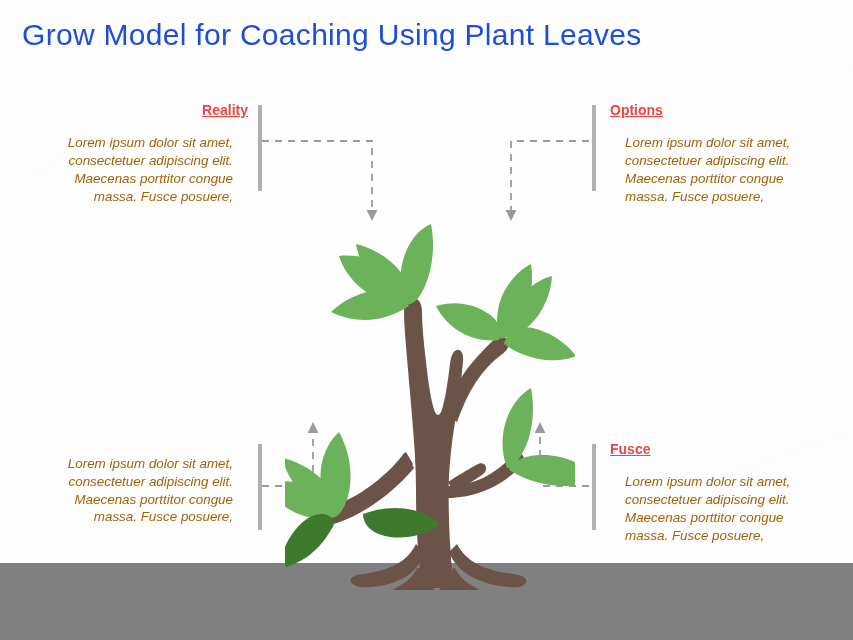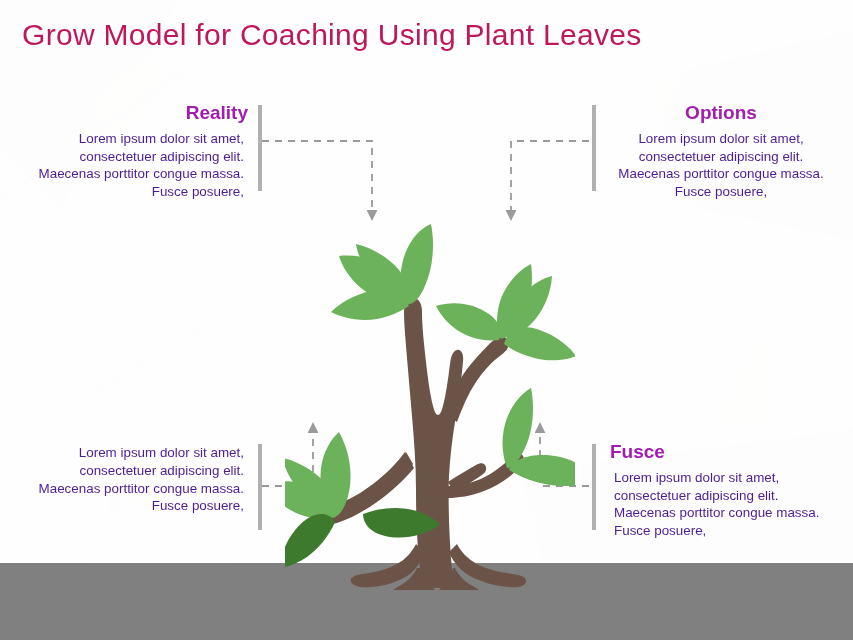--- a/index.html
+++ b/index.html
@@ -44,48 +44,50 @@
     height: 77px;
     background: #808080;
   }
   
   #title {
     position: absolute;
     left: 22px;
     top: 18px;
     font-size: 30px;
     font-weight: 400;
-    color: #be185d;
+    color: #1d4ed8;
     letter-spacing: 0.3px;
     white-space: nowrap;
   }
   
   .block {
     position: absolute;
     width: 222px;
   }
   .block .heading {
-    font-size: 19px;
+    font-size: 14px;
     font-weight: bold;
-    color: #a21caf;
+    color: #ef4444;
     margin: 0 0 2px 0;
     line-height: 1.3;
+    text-decoration: underline;
   }
   .block .body {
     font-size: 13.4px;
-    color: #4c1d95;
+    color: #a16207;
     line-height: 1.33;
-    margin: 4px;
+    margin: 15px;
+    font-style: italic;
   }
   .block.right-align { text-align: right; }
   .block.left-align  { text-align: left; }
 
   #block-reality { left: 26px;  top: 101px; }
   #block-goals   { left: 26px;  top: 440px; }
-  #block-options { left: 610px; top: 101px; text-align: center; }
+  #block-options { left: 610px; top: 101px; }
   #block-will    { left: 610px; top: 440px; }
 
   
   .vbar {
     position: absolute;
     width: 3.5px;
     background: #b0b0b0;
   }
   #vbar-reality { left: 258px; top: 105px; height: 86px; }
   #vbar-goals   { left: 258px; top: 444px; height: 86px; }

